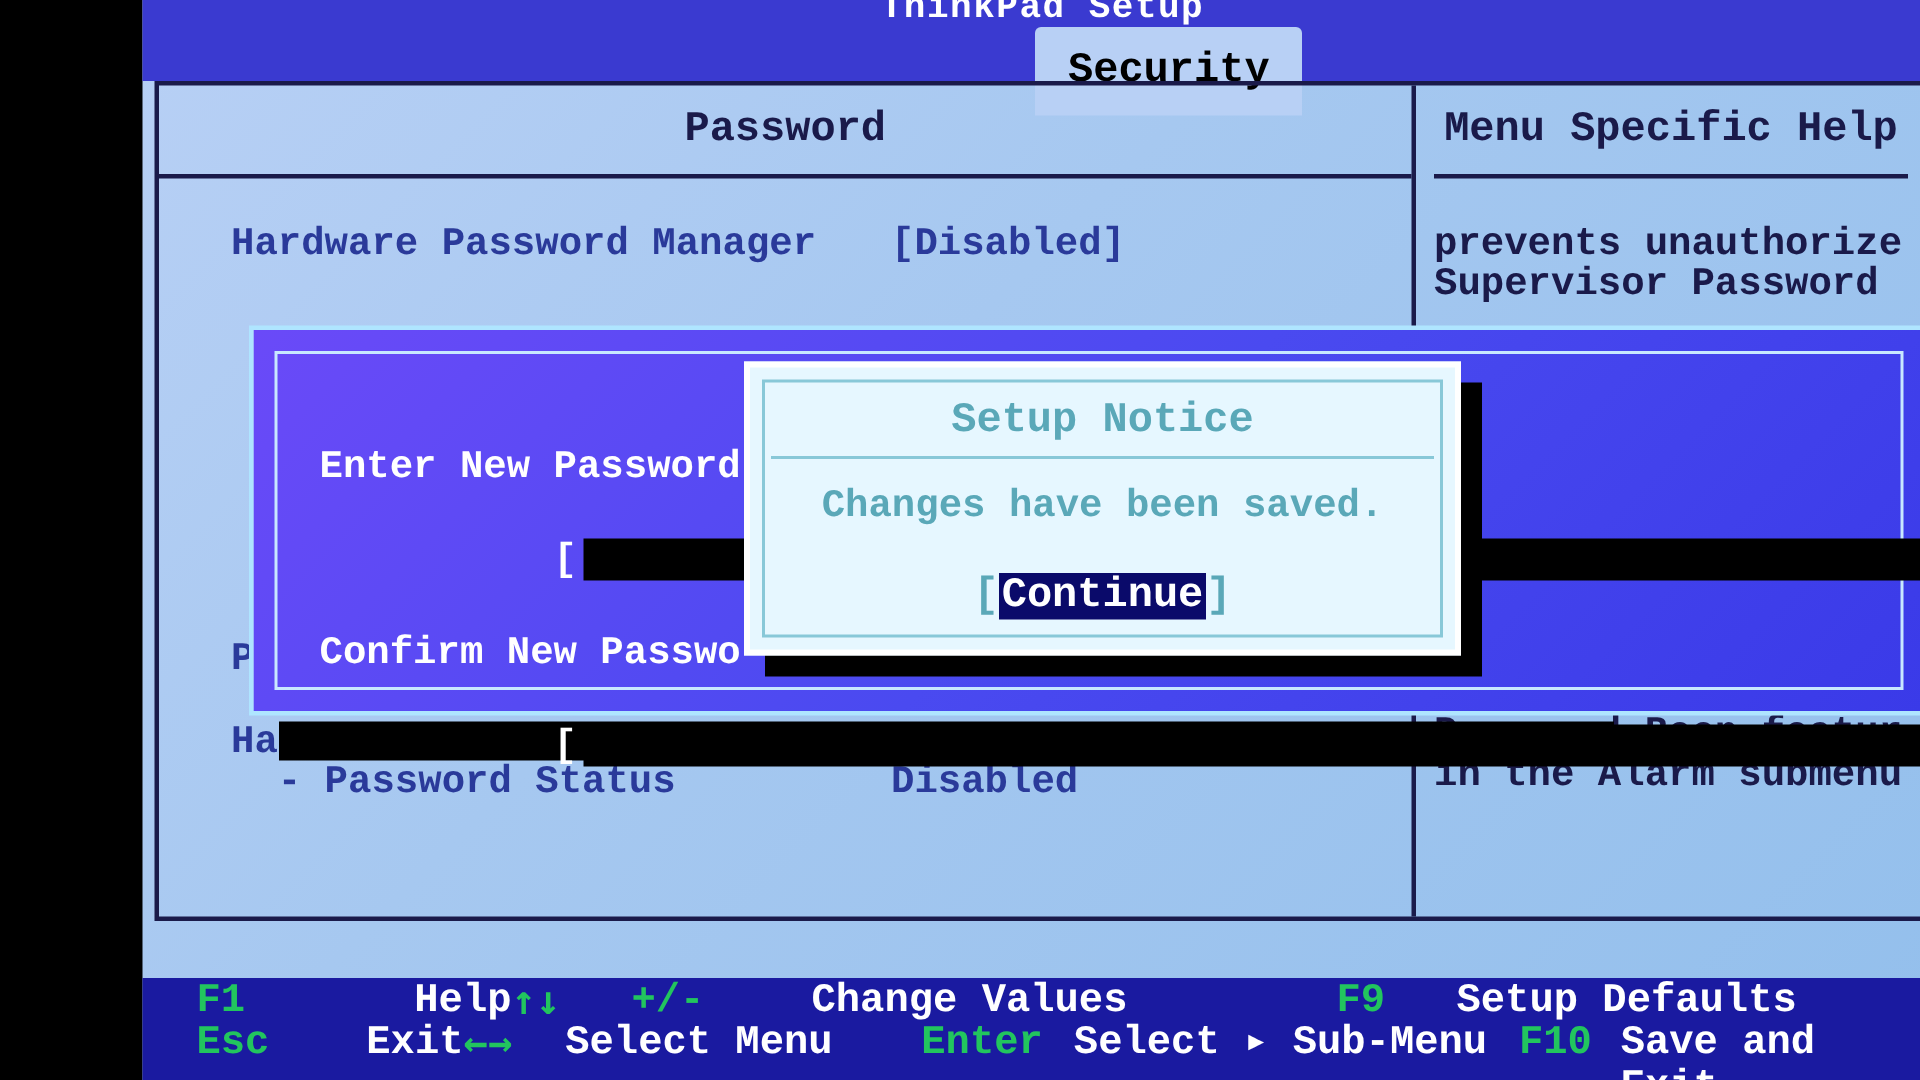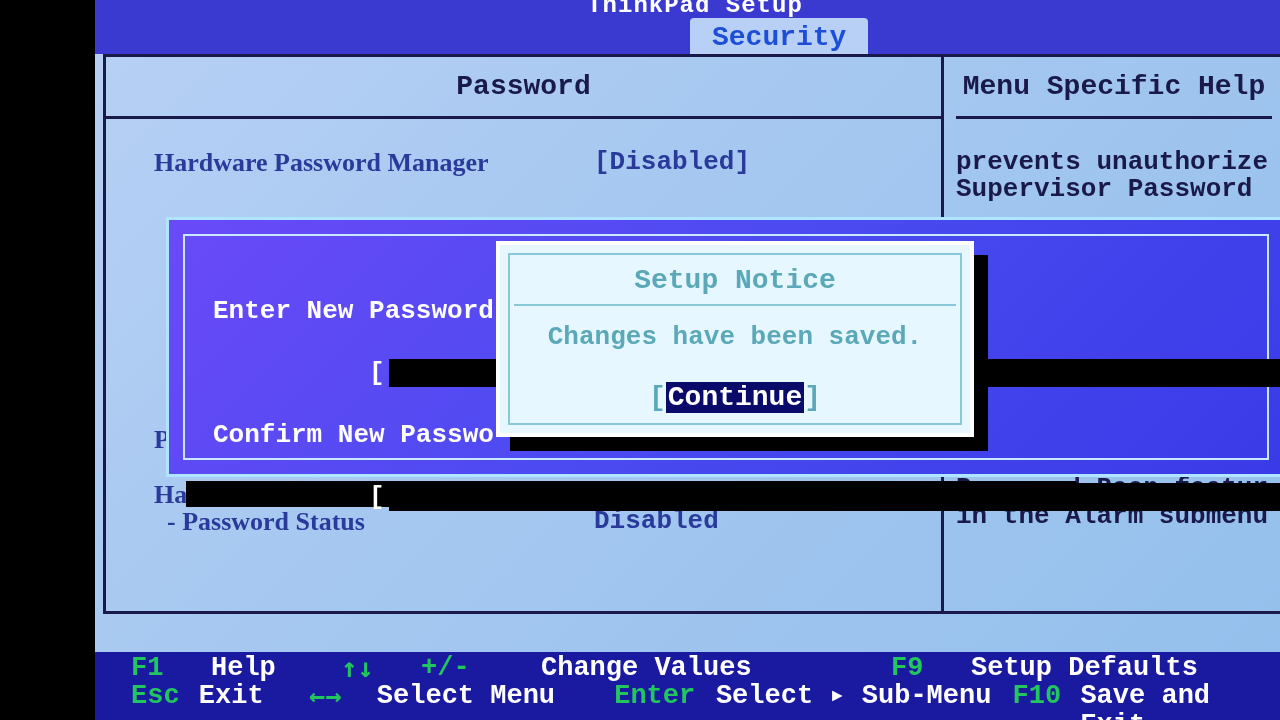--- a/index.html
+++ b/index.html
@@ -30,22 +30,22 @@
   }
   .tab-row {
     position: relative;
     height: 36px;
     background: #3a3ad0;
   }
   .tab {
     position: absolute;
     left: 595px; top: 0;
     background: #b8d0f5;
-    color: #1d4ed8;
-    padding: 4px 22px;
+    color: #000000;
+    padding: 14px 22px;
     font-size: 28px;
     border-radius: 4px 4px 0 0;
   }
   .content {
     position: relative;
     border: 3px solid #1a1a4a;
     margin: 0 8px;
     height: 560px;
     display: flex;
   }
@@ -65,21 +65,21 @@
     padding: 14px 0;
     font-size: 28px;
   }
   .body-area {
     padding: 30px 48px 10px 48px;
     line-height: 1.05;
     font-size: 26px;
     color: #2a3a9a;
   }
   .row { display: flex; }
-  .row .label { flex: 0 0 440px; font-family: Liberation Serif, serif; }
+  .row .label { flex: 0 0 440px; }
   .row .val { flex: 1; }
   .help-body {
     padding: 30px 0 10px 0;
     line-height: 1.05;
     font-size: 26px;
     color: #1a1a4a;
   }
   
   .pw-box {
     position: absolute;
@@ -167,21 +167,21 @@
     background: #1a1aa0;
     color: #fff;
     font-size: 27px;
     padding: 2px 36px;
     line-height: 1.05;
   }
   .footer .frow { display: flex; }
   .footer .fk { color: #22c55e; display: inline-block; }
   .footer .fl { color: #fff; display: inline-block; }
   .footer .c1 { width: 80px; }
-  .footer .c2 { width: 130px; }
+  .footer .c2 { width: 130px; text-align: right; }
   .footer .c3 { width: 80px; }
   .footer .c4 { width: 280px; }
   .footer .c5 { width: 120px; }
   .footer .c6 { width: 350px; }
   .footer .c7 { width: 80px; }
   .footer .c8 { }
   .enter-key { color: #9ac0ff; }
   .arrow { font-family: monospace; }
 </style>
 </head>

